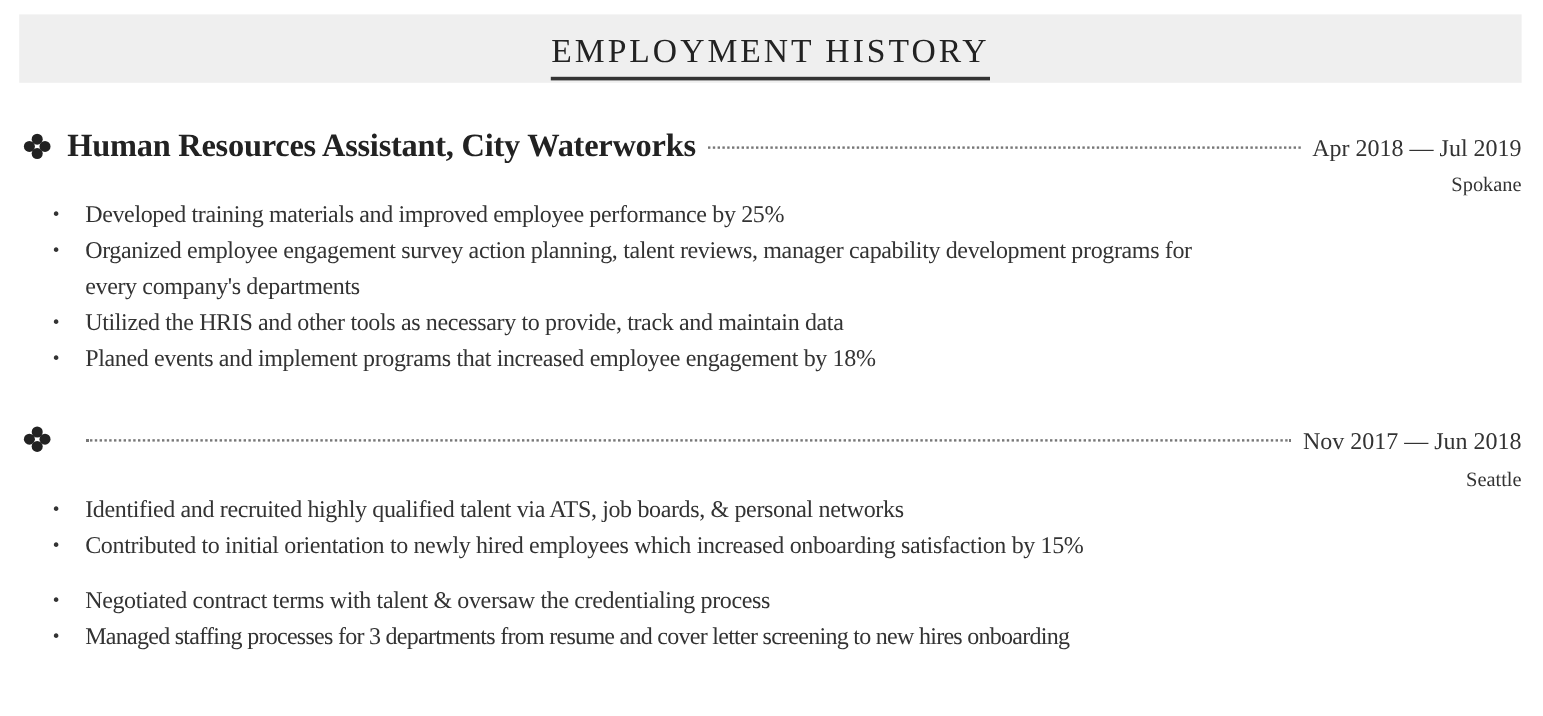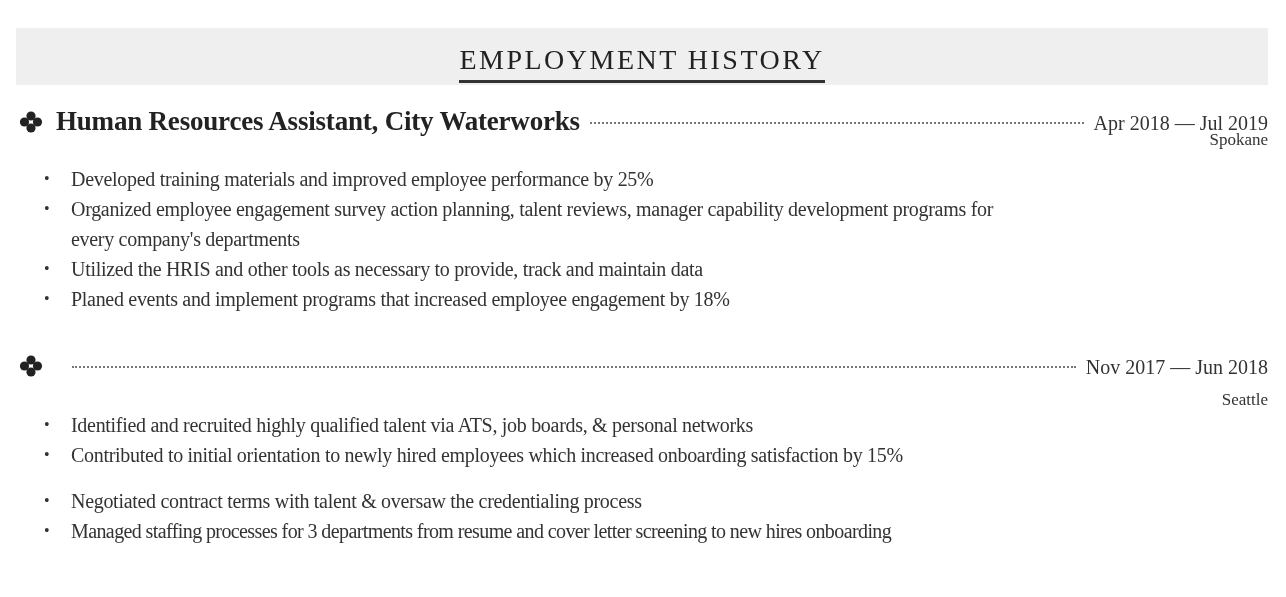--- a/index.html
+++ b/index.html
@@ -1,21 +1,21 @@
 <!DOCTYPE html>
 <html><head>
   <meta charset="utf-8">
   <style>
     html, body { margin: 0; padding: 0; background: #ffffff; }
     body {
       width: 1286px; height: 597px; position: relative; overflow: hidden;
       font-family: "Liberation Serif", "DejaVu Serif", serif; color: #2b2b2b;
     }
     .section-header {
-      position: absolute; left: 16px; top: 28px; width: 1252px; height: 57px;
+      position: absolute; left: 16px; top: 12px; width: 1252px; height: 57px;
       background: #efefef;
     }
     .section-title {
       position: absolute; left: 0; right: 0; top: 18px; text-align: center;
       font-size: 28px; letter-spacing: 2.5px; line-height: 1; color: #222;
       transform: scaleX(1.0);
     }
     .section-title span {
       display: inline-block; padding-bottom: 6px; border-bottom: 3px solid #333;
     }
@@ -44,21 +44,21 @@
     <svg class="bullet-icon" viewBox="0 0 26 22">
       <circle cx="13" cy="5" r="4.6" fill="#222"></circle>
       <circle cx="13" cy="17" r="4.6" fill="#222"></circle>
       <circle cx="6.5" cy="11" r="4.6" fill="#222"></circle>
       <circle cx="19.5" cy="11" r="4.6" fill="#222"></circle>
     </svg>
     <span class="job-title">Human Resources Assistant, City Waterworks</span>
     <span class="leader"></span>
     <span class="job-dates">Apr 2018 — Jul 2019</span>
   </div>
-  <div class="job-location" style="top:24px;">Spokane</div>
+  <div class="job-location" style="top:38px;">Spokane</div>
   <ul class="bullets" style="top:58px;">
     <li>Developed training materials and improved employee performance by 25%</li>
     <li style="width:940px;">Organized employee engagement survey action planning, talent reviews, manager capability development programs for every company's departments</li>
     <li>Utilized the HRIS and other tools as necessary to provide, track and maintain data</li>
     <li>Planed events and implement programs that increased employee engagement by 18%</li>
   </ul>
 </div>
 
 <div class="job" style="top:352px;">
   <div class="job-head" style="top:0;">

